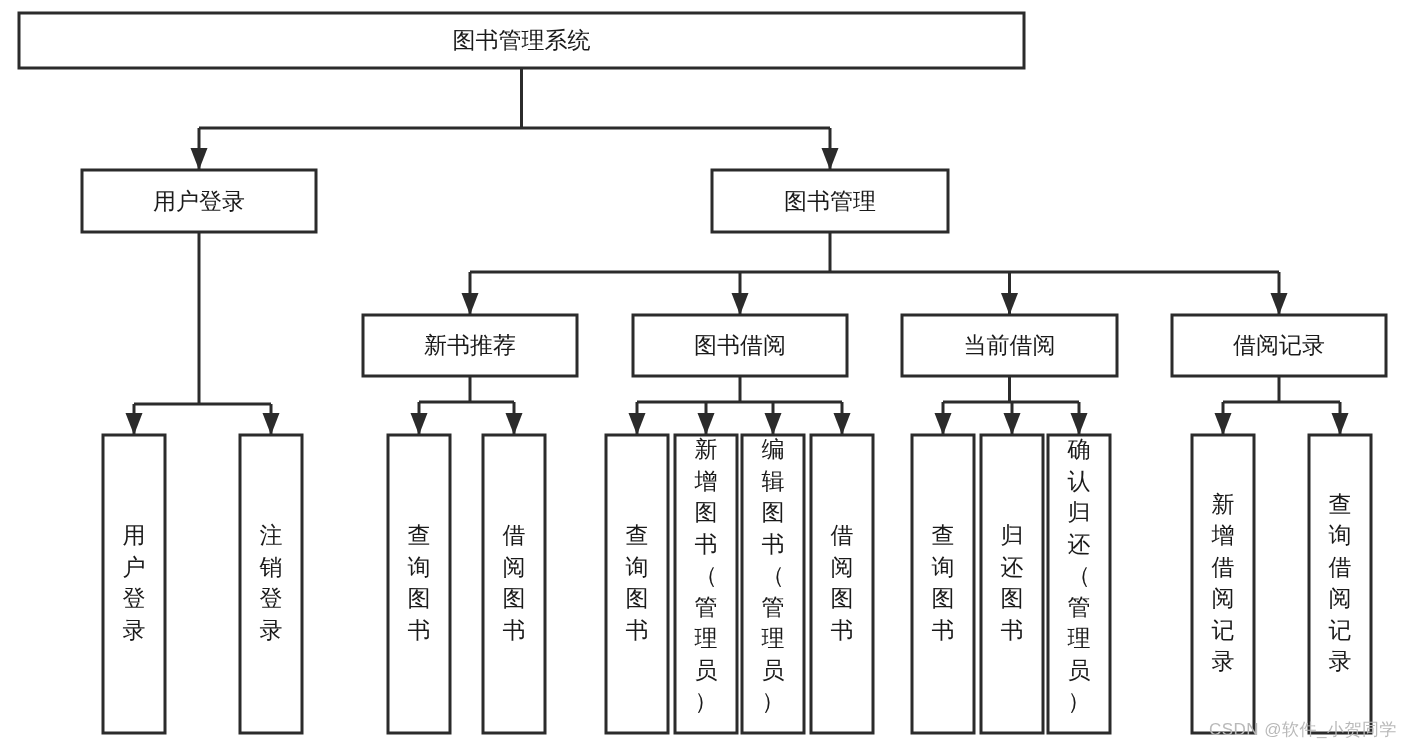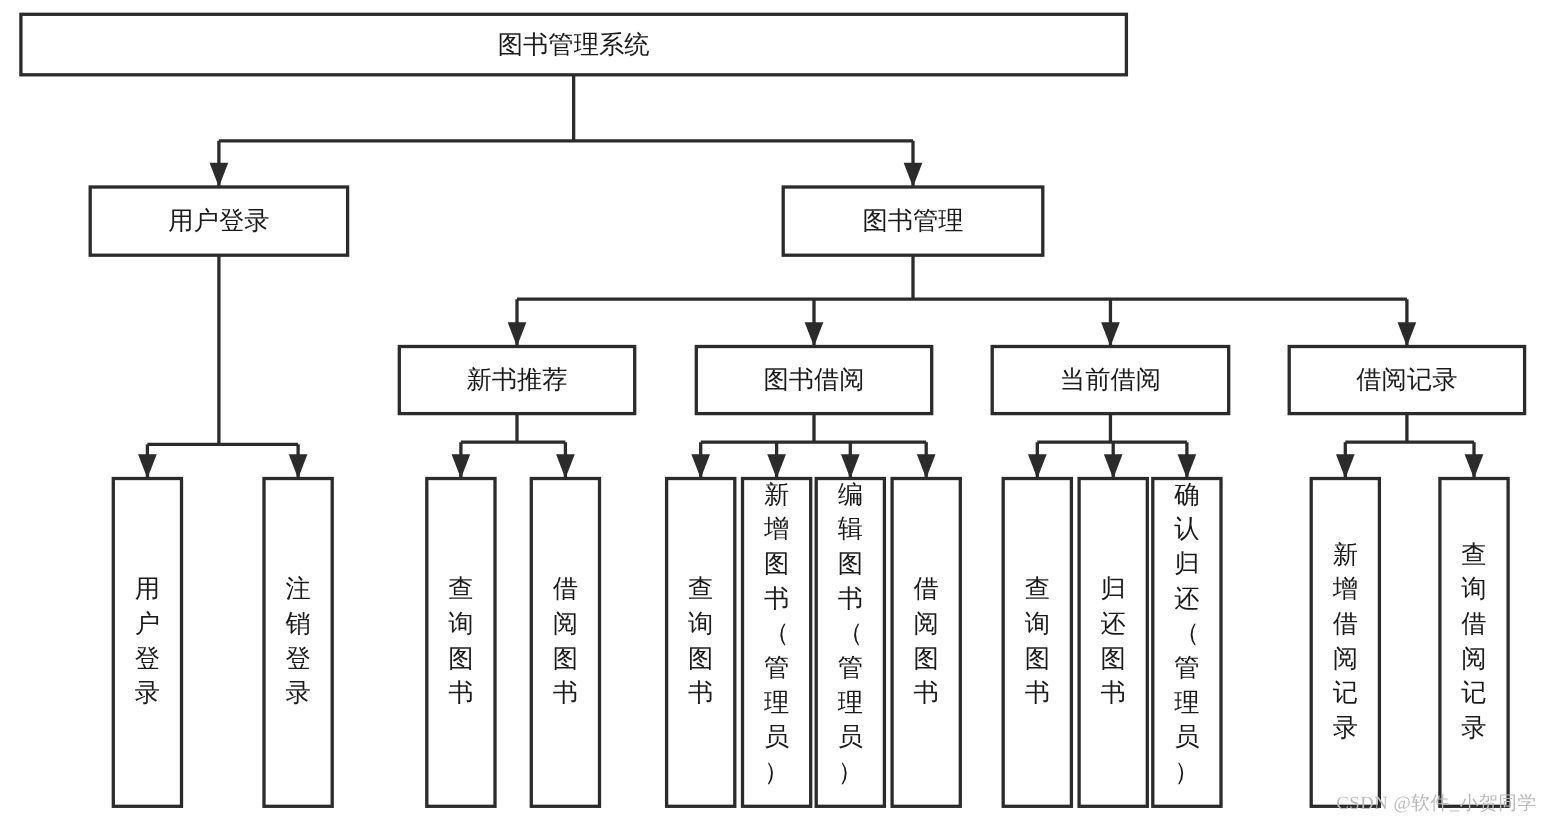--- a/index.html
+++ b/index.html
@@ -45,21 +45,21 @@
   .node-label-v {
     font-family: "DejaVu Sans", "Liberation Sans", sans-serif;
     font-size: 23px;
     fill: #1a1a1a;
     text-anchor: middle;
   }
   .watermark {
     position: absolute;
     right: 8px;
     bottom: 6px;
-    font-family: Liberation Serif, serif;
+    font-family: Liberation Sans, sans-serif;
     font-size: 17px;
     color: #b9b9b9;
     white-space: nowrap;
     letter-spacing: 0.5px;
   }
 </style>
 </head>
 <body>
 
 <div id="diagram-root">

